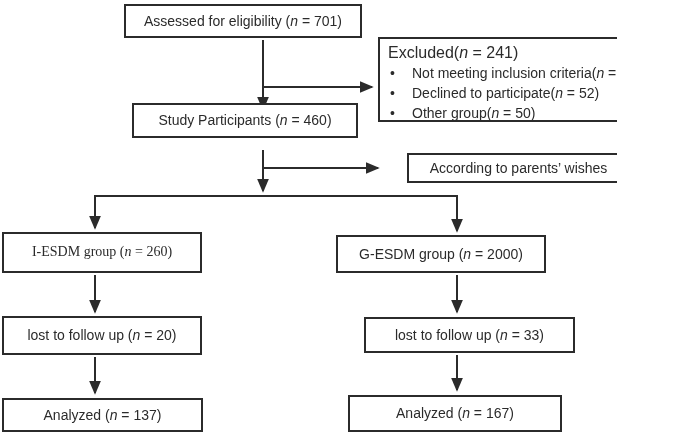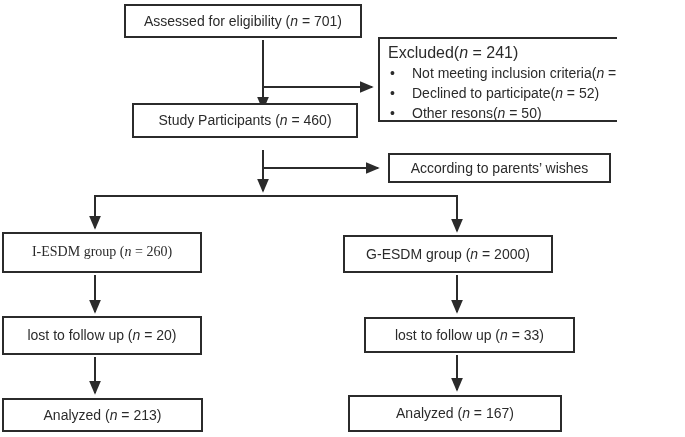--- a/index.html
+++ b/index.html
@@ -55,49 +55,49 @@
     <div class="exc-row">
       <span class="exc-bullet">•</span>
       <span class="exc-text"><span>Not meeting inclusion criteria(</span><i>n</i><span> = 170)</span></span>
     </div>
     <div class="exc-row">
       <span class="exc-bullet">•</span>
       <span class="exc-text"><span>Declined to participate(</span><i>n</i><span> = 52)</span></span>
     </div>
     <div class="exc-row">
       <span class="exc-bullet">•</span>
-      <span class="exc-text"><span>Other resons(</span><i>n</i><span> = 50)</span></span>
+      <span class="exc-text"><span>Other group(</span><i>n</i><span> = 50)</span></span>
     </div>
   </div>
 
   <div class="box" style="left:132px;top:103px;width:226px;height:35px;">
     <span><span>Study Participants (</span><i>n</i><span> = 460)</span></span>
   </div>
 
-  <div class="box" style="left:388px;top:153px;width:223px;height:30px;">
+  <div class="box" style="left:407px;top:153px;width:223px;height:30px;">
     <span><span>According to parents’ wishes</span><i></i><span></span></span>
   </div>
 
   <div class="box" style="left:2px;top:232px;width:200px;height:41px;font-family:Liberation Serif, serif;">
     <span><span>I-ESDM group (</span><i>n</i><span> = 260)</span></span>
   </div>
 
-  <div class="box" style="left:343px;top:235px;width:210px;height:38px;">
+  <div class="box" style="left:336px;top:235px;width:210px;height:38px;">
     <span><span>G-ESDM group (</span><i>n</i><span> = 2000)</span></span>
   </div>
 
   <div class="box" style="left:2px;top:316px;width:200px;height:39px;">
     <span><span>lost to follow up (</span><i>n</i><span> = 20)</span></span>
   </div>
 
   <div class="box" style="left:344px;top:317px;width:211px;height:36px;margin-left:20px;">
     <span><span>lost to follow up (</span><i>n</i><span> = 33)</span></span>
   </div>
 
   <div class="box" style="left:2px;top:398px;width:201px;height:34px;">
-    <span><span>Analyzed (</span><i>n</i><span> = 213)</span></span>
+    <span><span>Analyzed (</span><i>n</i><span> = 137)</span></span>
   </div>
 
   <div class="box" style="left:348px;top:395px;width:214px;height:37px;">
     <span><span>Analyzed (</span><i>n</i><span> = 167)</span></span>
   </div>
 
 </div>
 
 </body></html>

